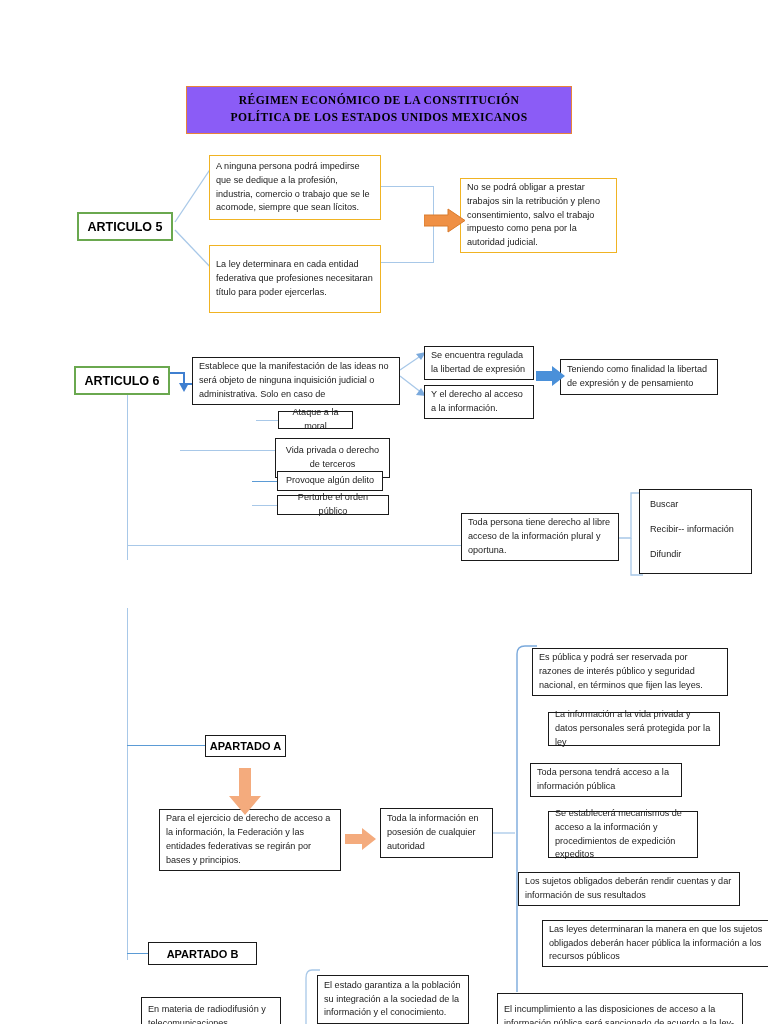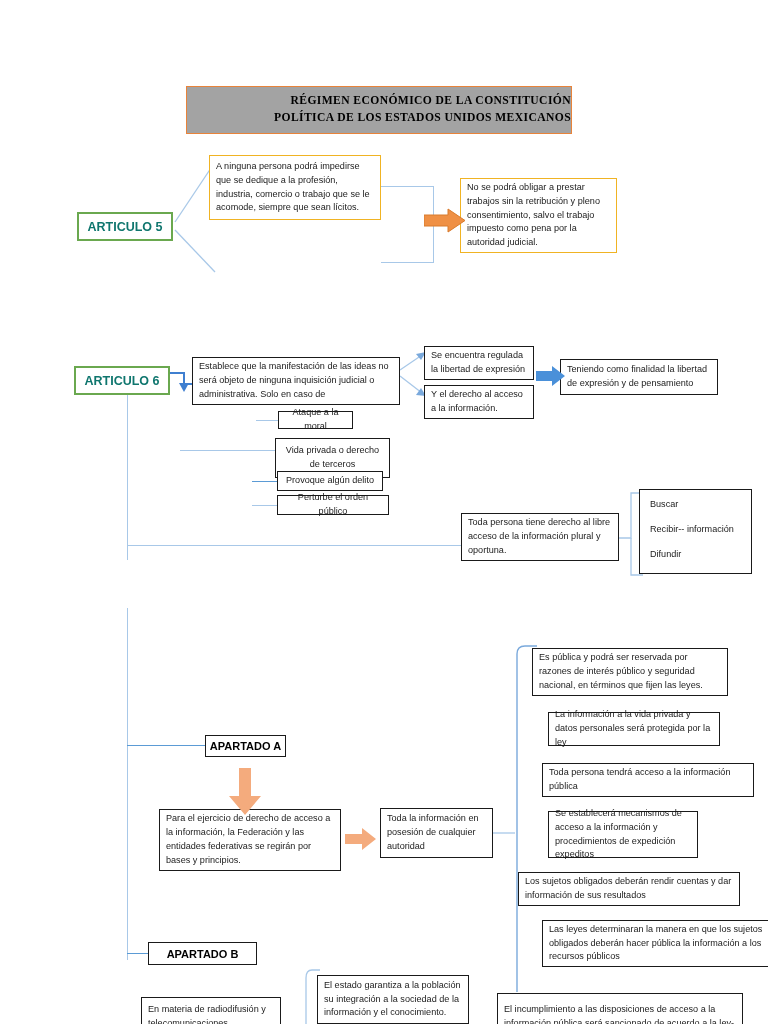--- a/index.html
+++ b/index.html
@@ -25,38 +25,37 @@
     width:100%;
     white-space:pre-line;
   }
   .b-black{border:1.4px solid #1a1a1a;}
   .b-orange{border:1.8px solid #f0b323;}
   .b-green{border:2px solid #6aa84f;}
 
   .title-box{
     position:absolute;
     border:1.6px solid #e8833a;
-    background:#a3a3a3;
+    background:#8b5cf6;
     text-align:center;
     font-family:"Liberation Serif", serif;
     font-weight:bold;
     letter-spacing:.4px;
     color:#000;
     display:flex;
     flex-direction:column;
     justify-content:center;
     z-index:6;
-    align-items:flex-end;
   }
   .title-box .l{display:block;line-height:1.45;}
 
   .art-label{
     font-weight:bold;
     font-size:12.5px;
-    color:#0f766e;
+    color:#000000;
     justify-content:center;
     text-align:center;
   }
   .apartado{
     font-weight:bold;
     font-size:11px;
     color:#000;
     justify-content:center;
     text-align:center;
   }
@@ -90,20 +89,23 @@
   </svg>
 
   <div class="box b-green art-label" style="left:77px;top:212px;width:96px;height:29px;">
     <span class="txt">ARTICULO 5</span>
   </div>
 
   <div class="box b-orange" style="left:209px;top:155px;width:172px;height:65px;">
     <span class="txt body-txt">A ninguna persona podrá impedirse que se dedique a la profesión, industria, comercio o trabajo que se le acomode, siempre que sean lícitos.</span>
   </div>
 
+  <div class="box b-orange" style="left:209px;top:245px;width:172px;height:68px;">
+    <span class="txt body-txt">La ley determinara en cada entidad federativa que profesiones necesitaran título para poder ejercerlas.</span>
+  </div>
 
   <div class="ln ln-h" style="left:381px;top:186px;width:53px;"></div>
   <div class="ln ln-h" style="left:381px;top:262px;width:53px;"></div>
   <div class="ln ln-v" style="left:433px;top:186px;height:77px;"></div>
 
   <div class="arrow" style="left:424px;top:208px;">
     <svg width="42" height="25" viewBox="0 0 42 25">
       <polygon points="0,7 24,7 24,1 41,12.5 24,24 24,18 0,18" fill="#ef9045" stroke="#d87a2c" stroke-width="1"></polygon>
     </svg>
   </div>
@@ -225,21 +227,21 @@
   </svg>
 
   <div class="box b-black" style="left:532px;top:648px;width:196px;height:48px;">
     <span class="txt body-txt">Es pública y podrá ser reservada por razones de interés público y seguridad nacional, en términos que fijen las leyes.</span>
   </div>
 
   <div class="box b-black" style="left:548px;top:712px;width:172px;height:34px;">
     <span class="txt body-txt">La información a la vida privada y datos personales será protegida por la ley</span>
   </div>
 
-  <div class="box b-black" style="left:530px;top:763px;width:212px;height:34px;margin-left:12px;">
+  <div class="box b-black" style="left:530px;top:763px;width:152px;height:34px;">
     <span class="txt body-txt">Toda persona tendrá acceso a la información pública</span>
   </div>
 
   <div class="box b-black" style="left:548px;top:811px;width:150px;height:47px;">
     <span class="txt body-txt">Se establecerá mecanismos de acceso a la información y procedimientos de expedición expeditos</span>
   </div>
 
   <div class="box b-black" style="left:518px;top:872px;width:222px;height:34px;">
     <span class="txt body-txt">Los sujetos obligados deberán rendir cuentas y dar información de sus resultados</span>
   </div>

